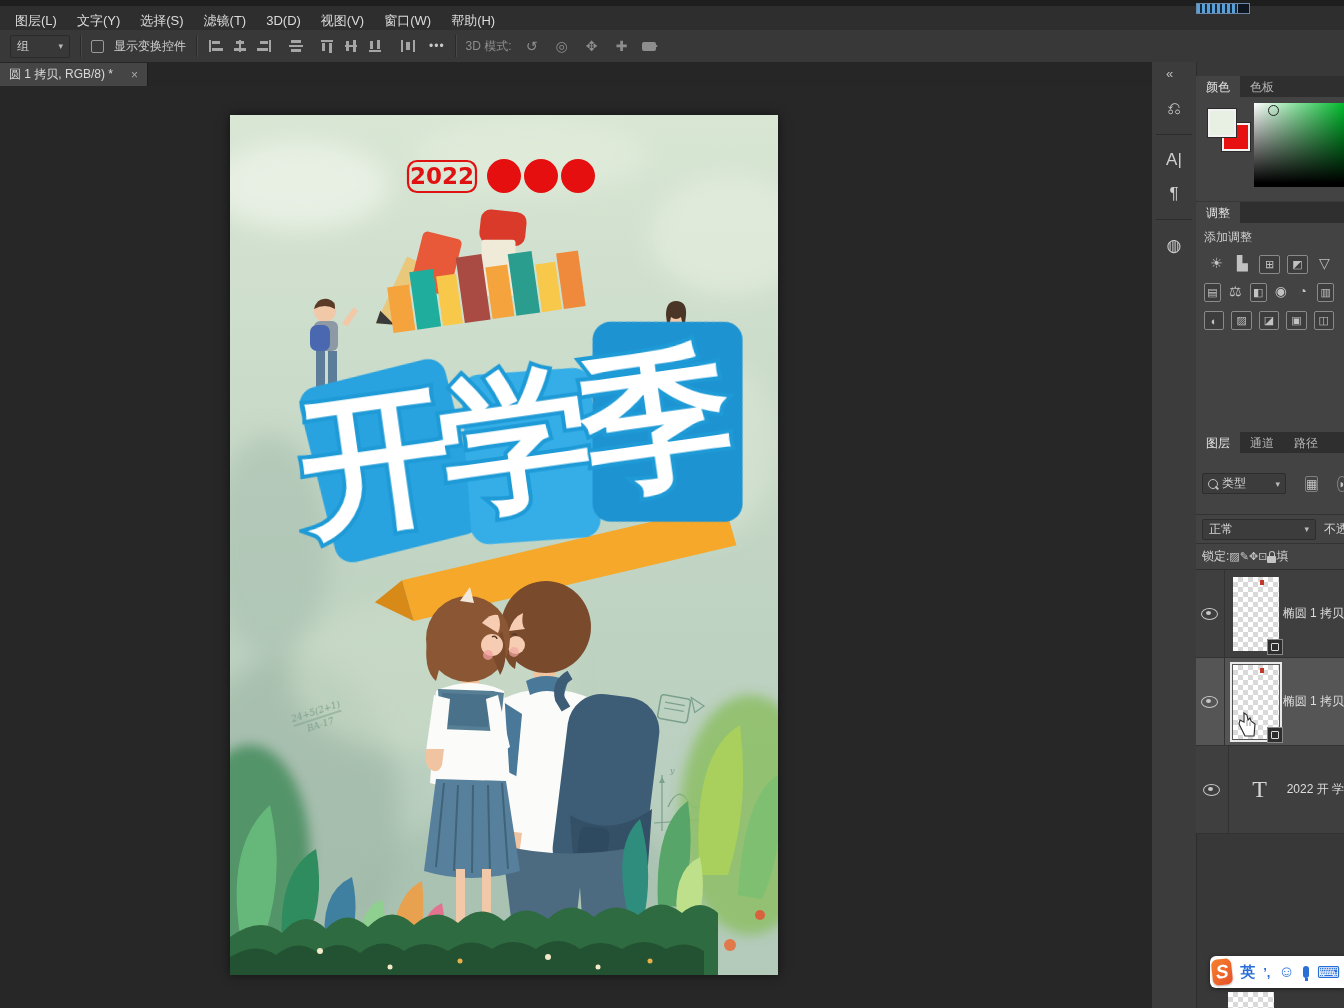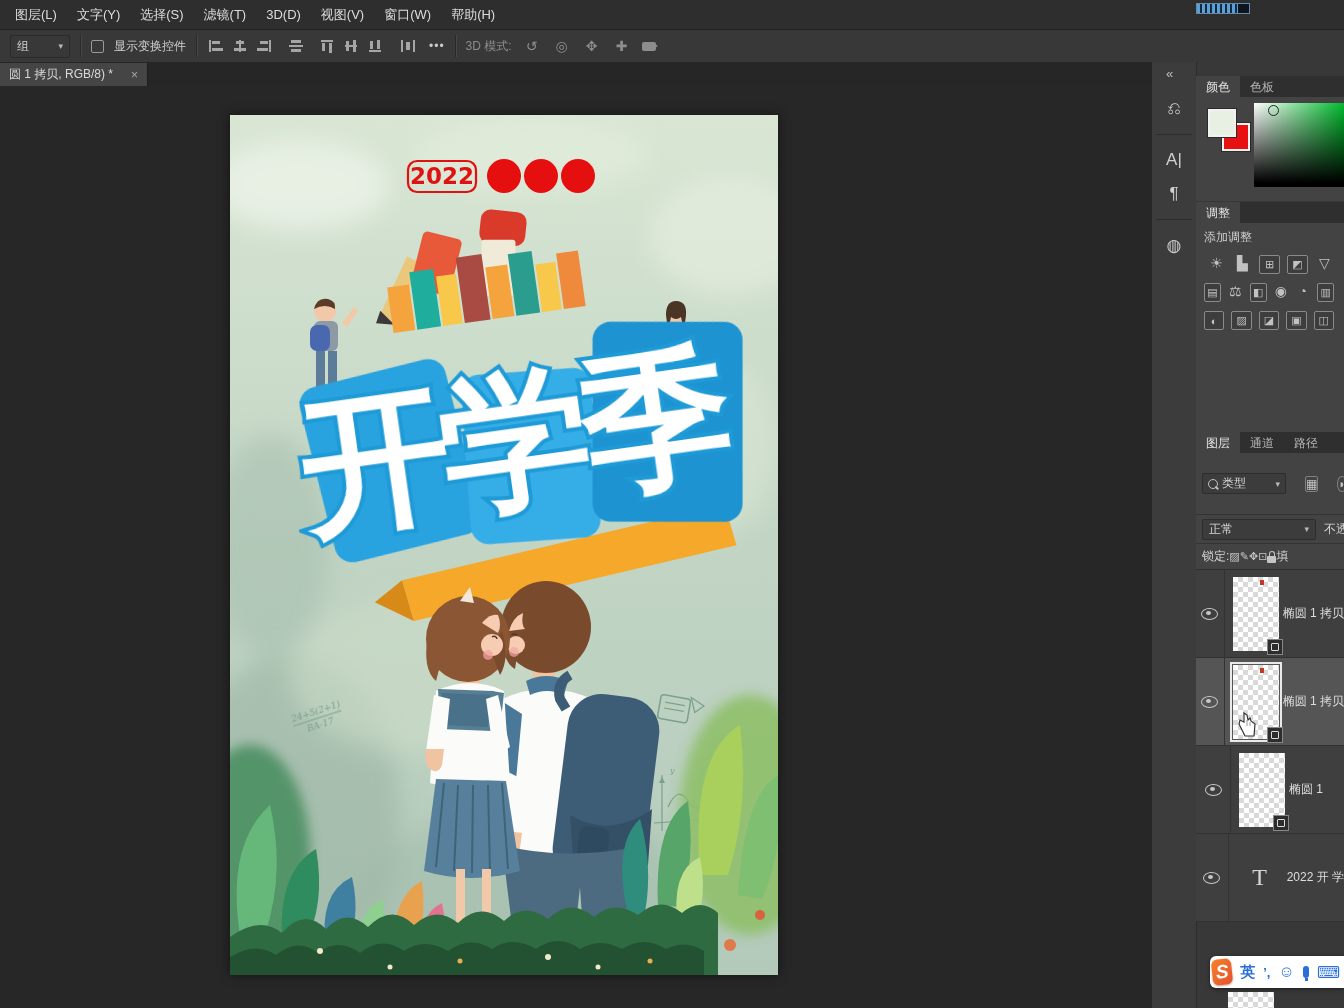--- a/index.html
+++ b/index.html
@@ -1,21 +1,21 @@
 <!DOCTYPE html>
 <html><head>
 <meta charset="utf-8">
 <style>
   html,body{margin:0;padding:0;background:#1e1e1e;}
   body{width:1344px;height:1008px;overflow:hidden;position:relative;
        font-family:"Liberation Sans","DejaVu Sans",sans-serif;color:#d6d6d6;
        -webkit-font-smoothing:antialiased;}
   .abs{position:absolute;}
   
-  #menubar{left:0;top:0;width:1344px;height:30px;background:#2e2e2e;border-bottom:1px solid #222;
+  #menubar{left:0;top:6px;width:1344px;height:30px;background:#2e2e2e;border-bottom:1px solid #222;
            display:flex;align-items:center;gap:2px;padding-left:6px;box-sizing:border-box;font-size:13px;}
   .menu-item{padding:4px 9px;color:#dcdcdc;cursor:default;}
   #progress-widget{left:1196px;top:3px;width:54px;height:11px;background:#0d1520;border:1px solid #6b87a8;
         box-sizing:border-box;}
   #progress-widget .fill{height:100%;width:78%;background:repeating-linear-gradient(90deg,#5aa0d8 0 3px,#16283a 3px 5px);}
   #optionsbar{left:0;top:30px;width:1344px;height:32px;background:#383838;border-bottom:1px solid #242424;
               display:flex;align-items:center;font-size:12px;color:#cfcfcf;}
   .obar-group{display:flex;align-items:center;gap:10px;padding:0 10px;height:100%;}
   .vdiv{width:1px;height:22px;background:#2a2a2a;box-shadow:1px 0 0 #474747;}
   #preset-dd{display:flex;align-items:center;gap:10px;background:#383838;border:1px solid #2a2a2a;
@@ -542,29 +542,20 @@
         <div class="thumb outlined">
             <span class="reddot"></span>
             <span class="badge"></span>
           </div>
         <span class="lname">椭圆 1 拷贝</span>
       </div>
       <div class="lrow">
         <div class="eye-col">
             <span class="eye"></span>
           </div>
-        <div class="thumb">
-            <span class="badge"></span>
-          </div>
-        <span class="lname">椭圆 1</span>
-      </div>
-      <div class="lrow">
-        <div class="eye-col">
-            <span class="eye"></span>
-          </div>
         <div class="tthumb">T</div>
         <span class="lname">2022 开 学</span>
       </div>
     </div>
   </div>
 </div>
 
 <div id="sliver" class="abs"></div>
 
 <div id="ime" class="abs">

